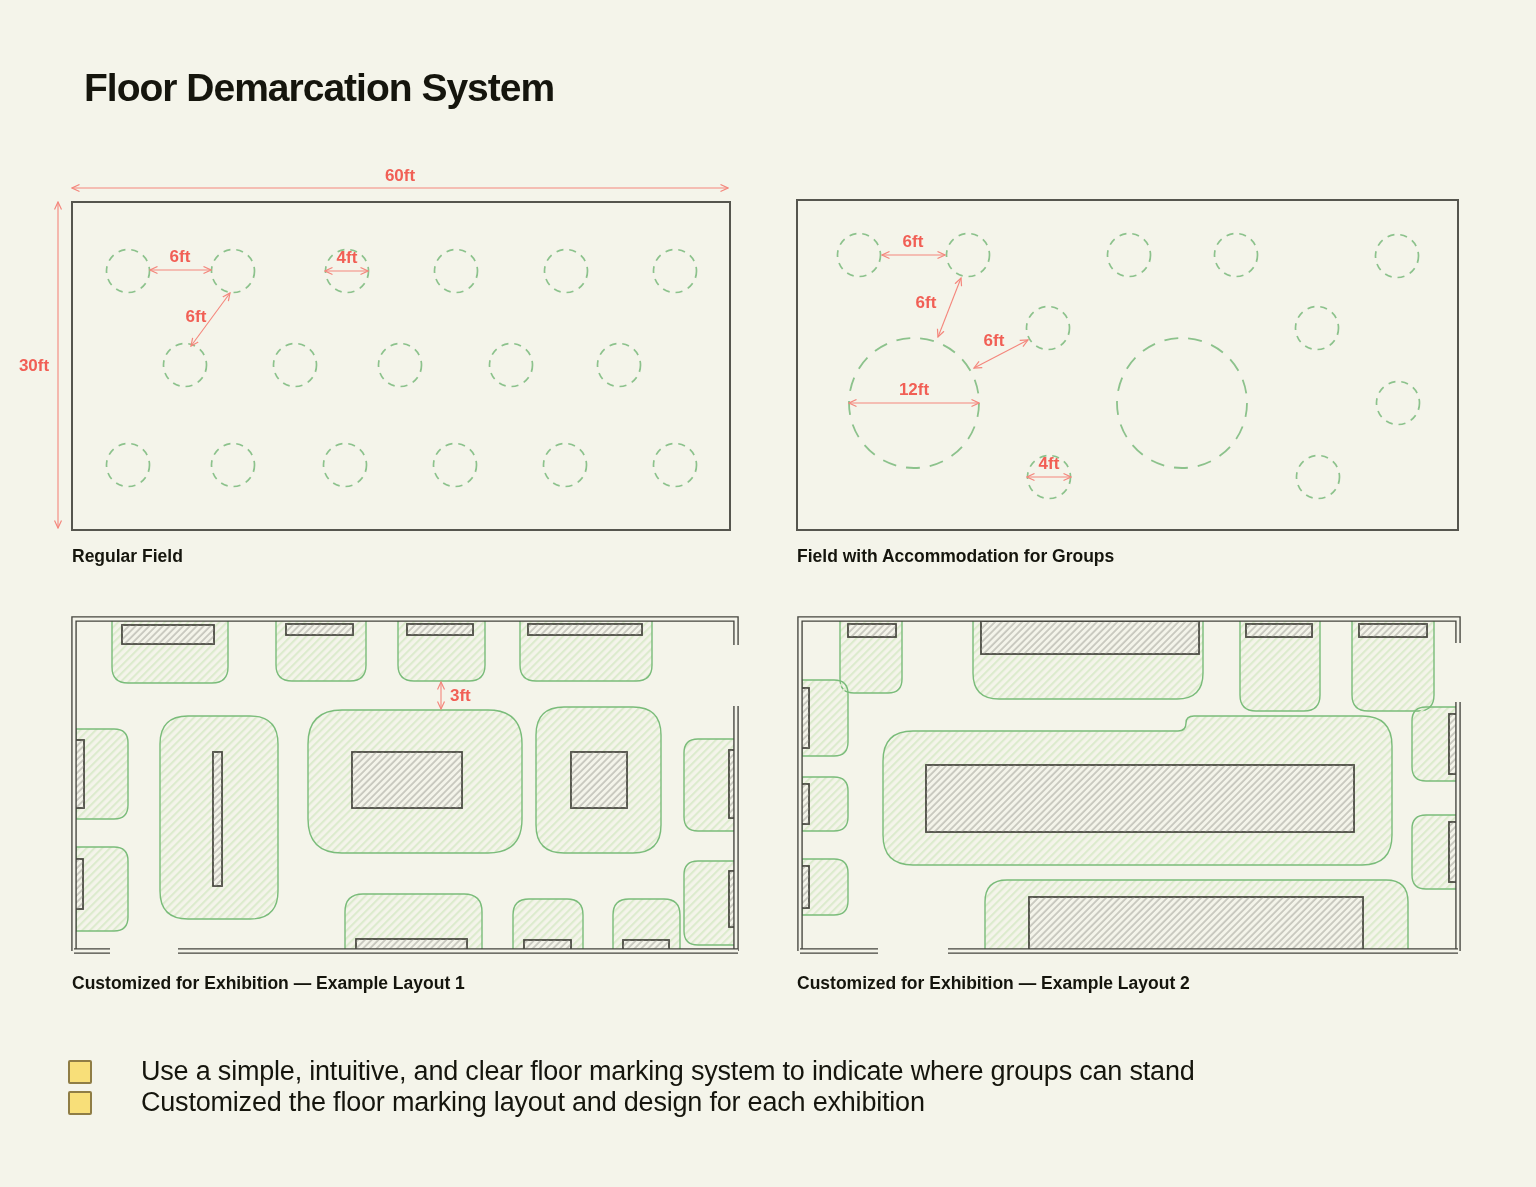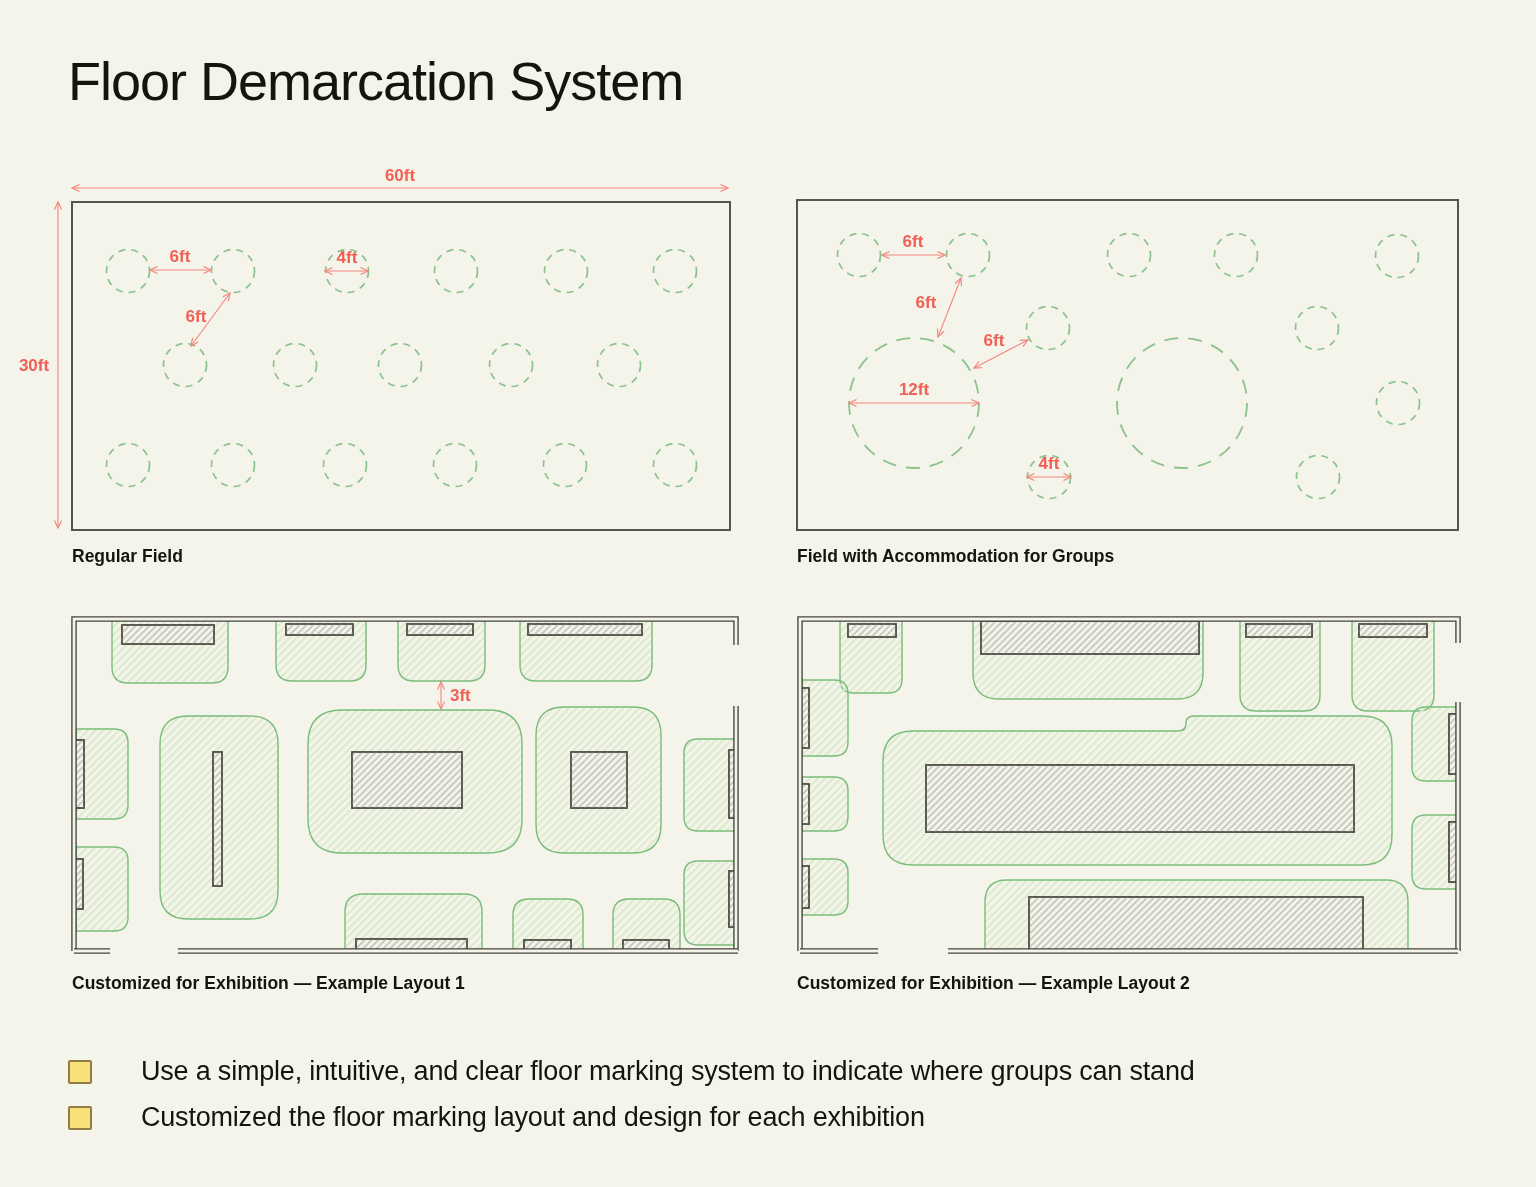--- a/index.html
+++ b/index.html
@@ -4,39 +4,39 @@
 <style>
   html,body{margin:0;padding:0;}
   body{
     width:1536px;height:1187px;
     background:#f4f4ea;
     font-family:"Liberation Sans", sans-serif;
     position:relative;
     overflow:hidden;
   }
   .title{
-    position:absolute;left:68px;top:50px;margin:0;
-    font-size:54px;font-weight:400;letter-spacing:-1px;
+    position:absolute;left:68px;top:50px;margin:16px;
+    font-size:39px;font-weight:700;letter-spacing:-1px;
     color:#15150d;
   }
   #diagram{position:absolute;left:0;top:0;width:1536px;height:1187px;}
   .fieldBorder{fill:none;stroke:#55554e;stroke-width:2;}
   .spot{fill:none;stroke:#8cc28c;stroke-width:1.7;stroke-dasharray:7 6;}
   .spot.large{stroke-width:1.8;stroke-dasharray:14 10;}
   .zoneShape{fill:url(#hatchGreen);stroke:#7abc7a;stroke-width:1.4;}
   .exBg{fill:#f4f4ea;stroke:#4a4a42;stroke-width:1.8;}
   .exHatch{fill:url(#hatchGray);}
   .wallOuter{fill:none;stroke:#44443e;stroke-width:5.5;}
   .wallInner{fill:none;stroke:#f4f4ea;stroke-width:2.8;}
   .dimLine{stroke:#f4867c;stroke-width:1.1;}
   .dimLabel{fill:#f15f55;font-size:17px;font-weight:700;}
   .caption{fill:#15150d;font-size:17.5px;font-weight:700;}
   .bullets{
     position:absolute;left:68px;top:1056px;
-    display:flex;flex-direction:column;row-gap:15px;
+    display:flex;flex-direction:column;row-gap:0;
   }
   .bullet-row{display:flex;align-items:center;column-gap:49px;}
   .bullet-square{
     width:20px;height:20px;flex:0 0 auto;
     background:#f8df79;border:2px solid #8f7d45;border-radius:2px;
   }
   .bullet-text{
     font-size:27px;color:#15150d;letter-spacing:-0.2px;
   }
 </style>

